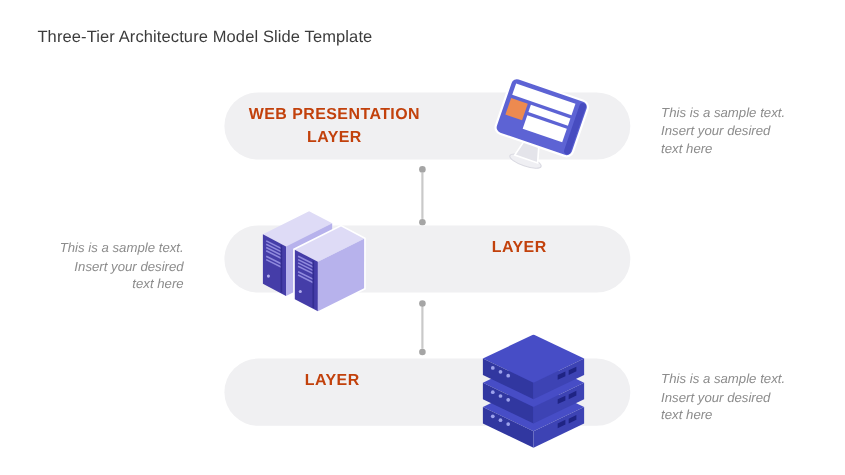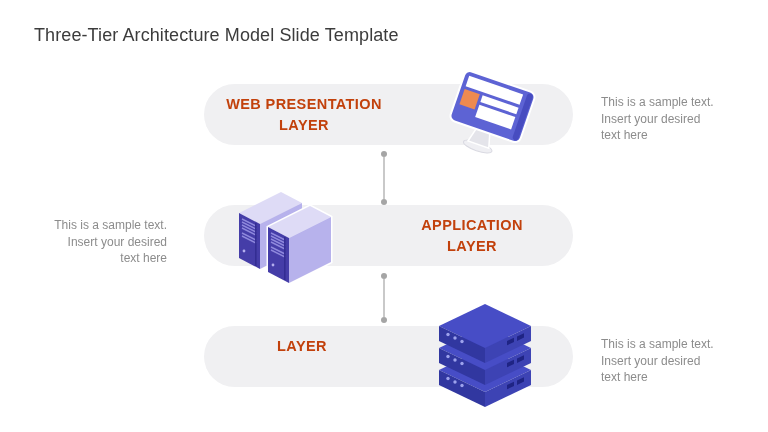--- a/index.html
+++ b/index.html
@@ -8,21 +8,21 @@
     background:#ffffff;
     font-family:"Liberation Sans", sans-serif;
     position:relative;
     overflow:hidden;
   }
   .slide{position:absolute;inset:0;}
 
   .title{
     position:absolute;
     left:34px;top:25px;
-    font-size:18px;
+    font-size:15px;
     font-weight:400;
     color:#3c3c3c;
     letter-spacing:0.1px;
     white-space:nowrap;
   }
 
   .pill{
     position:absolute;
     left:204px;
     width:369px;
@@ -49,21 +49,21 @@
   .label-3{left:207px;top:336px;}
   .tier-label span{display:block;}
 
   .sample{
     position:absolute;
     width:125px;
     font-size:12px;
     line-height:16.5px;
     color:#8c8c8c;
   }
-  .sample div{white-space:nowrap;}
+  .sample div{white-space:nowrap;font-style:italic;}
   .sample-1{left:601px;top:94px;text-align:left;}
   .sample-2{left:42px;top:217px;text-align:right;}
   .sample-2 div{white-space:nowrap;}
   .sample-3{left:601px;top:336px;text-align:left;}
 
   .connector{
     position:absolute;
     left:380px;
     width:8px;
     display:flex;
@@ -113,21 +113,20 @@
   </svg>
 
   <div class="connector connector-1">
     <span class="dot"></span>
     <span class="line"></span>
     <span class="dot"></span>
   </div>
 
   <div class="pill pill-2"></div>
   <div class="tier-label label-2">
-    <span>APPLICATION</span>
     <span>LAYER</span>
   </div>
   <svg class="icon icon-servers" width="96" height="102" viewBox="0 0 96 102">
 
     <g transform="translate(2,1)">
       <polygon points="21,32 0,21 42,0 63,11" fill="#dedbf6"></polygon>
       <polygon points="0,21 21,32 21,77 0,66" fill="#453da8"></polygon>
       <polygon points="21,32 63,11 63,56 21,77" fill="#b7b2ec"></polygon>
       <g stroke="#8f89dd" stroke-width="1.4">
         <line x1="3" y1="27" x2="17" y2="34"></line>

